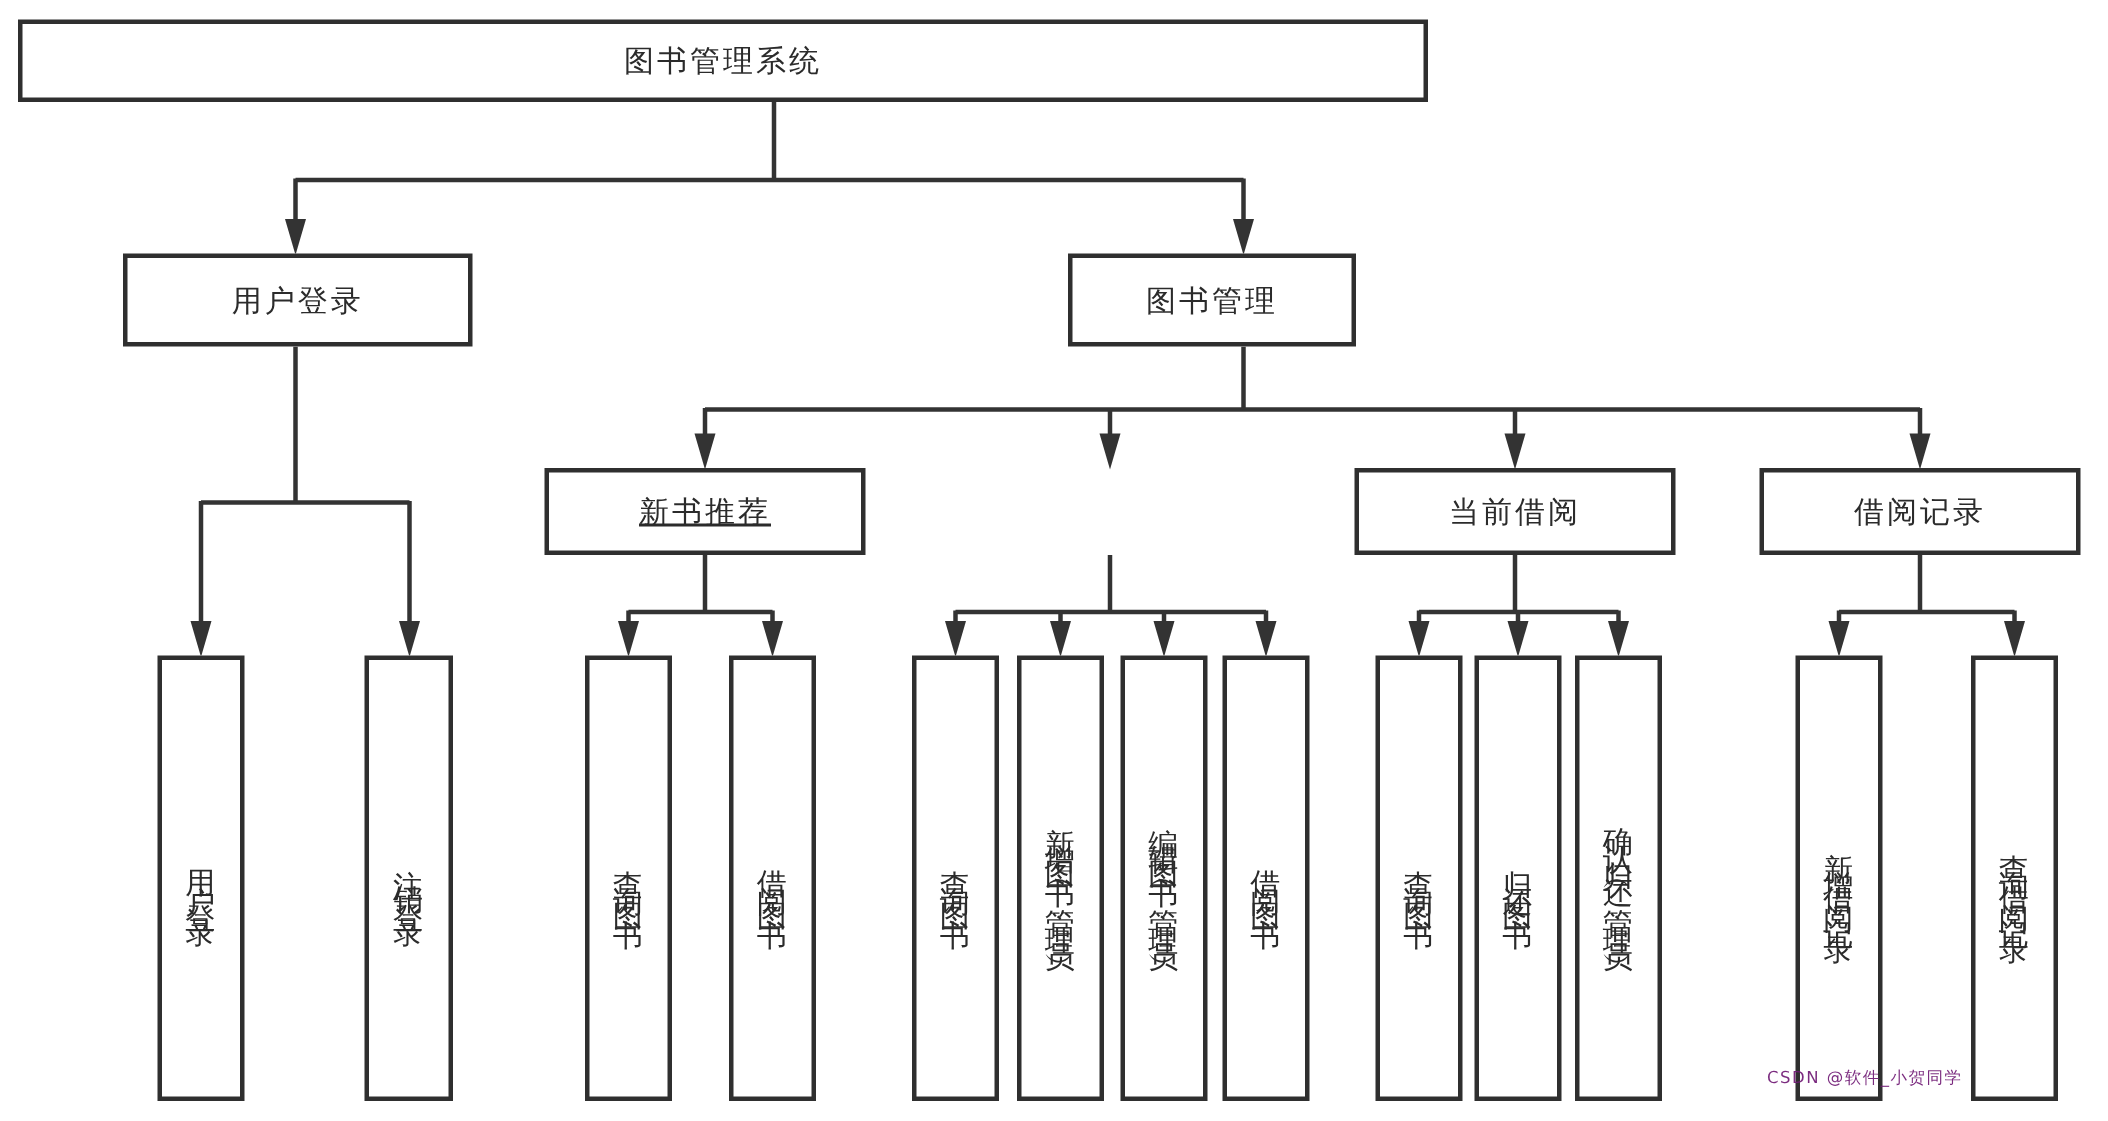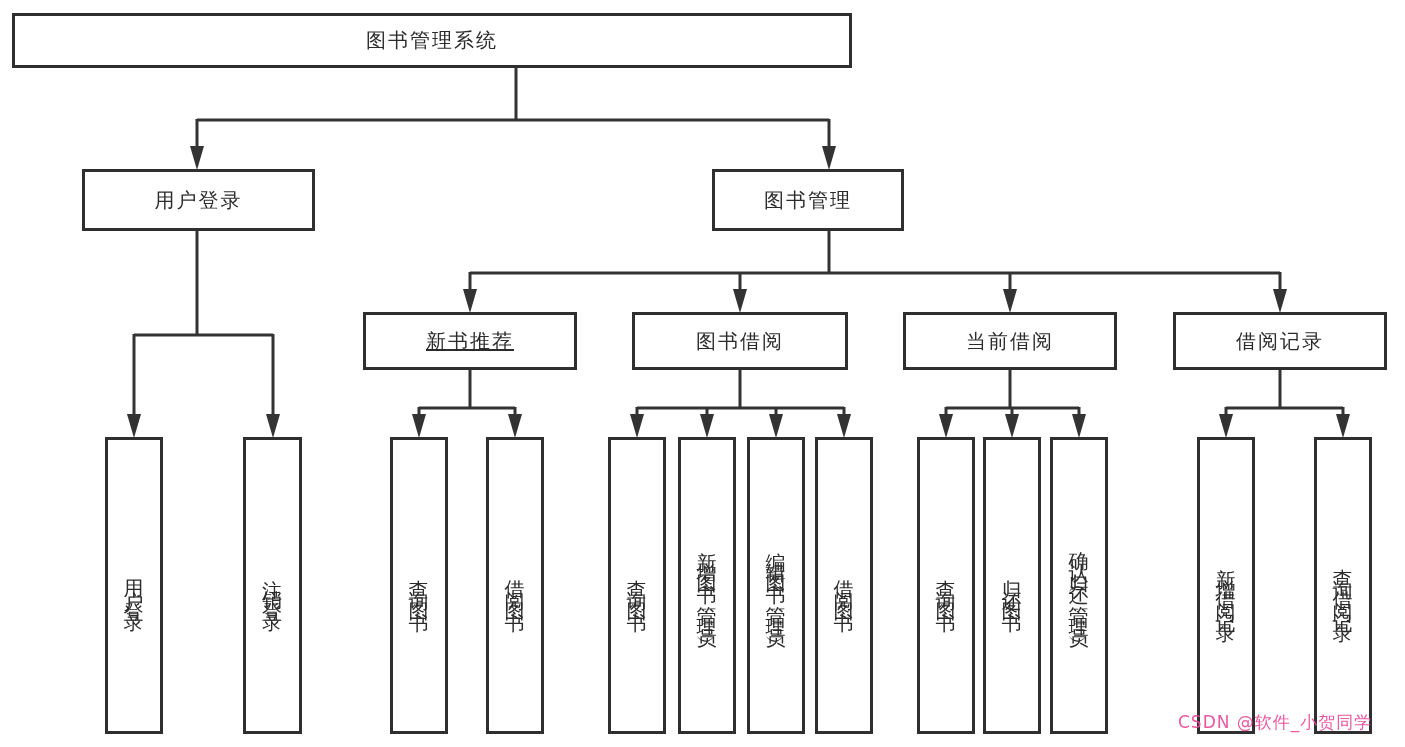--- a/index.html
+++ b/index.html
@@ -26,21 +26,21 @@
     font-size:20px;
     letter-spacing:11px;
     line-height:1;
     white-space:nowrap;
   }
   .connectors{position:absolute;left:0;top:0;width:1405px;height:747px;pointer-events:none;}
   .connectors path{stroke:var(--line);stroke-width:3;fill:none;}
   .connectors polygon{fill:var(--line);stroke:none;}
   .watermark{
     position:absolute;left:1178px;top:711px;
-    font-size:17px;letter-spacing:1px;color:#ec4899;opacity:.92;
+    font-size:11px;letter-spacing:1px;color:#701a75;opacity:.92;
     white-space:nowrap;z-index:5;
   }
 </style>
 </head>
 <body>
 
 <div class="canvas">
 
   <svg class="connectors" width="1405" height="747" viewBox="0 0 1405 747" xmlns="http://www.w3.org/2000/svg">
 
@@ -97,36 +97,33 @@
       <polygon points="1079,438 1072,414 1086,414"></polygon>
 
     <path d="M1280 370 V408"></path>
     <path d="M1226 408 H1343"></path>
     <path d="M1226 407 V416"></path>
       <polygon points="1226,438 1219,414 1233,414"></polygon>
     <path d="M1343 407 V416"></path>
       <polygon points="1343,438 1336,414 1350,414"></polygon>
   </svg>
 
-  <div class="node" style="left:12px;top:13px;width:840px;height:55px;">
+  <div class="node" style="left:12px;top:13px;width:940px;height:55px;">
     <span class="hlabel">图书管理系统</span>
   </div>
 
   <div class="node" style="left:82px;top:169px;width:233px;height:62px;">
     <span class="hlabel">用户登录</span>
   </div>
   <div class="node" style="left:712px;top:169px;width:192px;height:62px;">
     <span class="hlabel">图书管理</span>
   </div>
 
   <div class="node" style="left:363px;top:312px;width:214px;height:58px;text-decoration:underline;">
     <span class="hlabel">新书推荐</span>
-  </div>
-  <div class="node" style="left:632px;top:312px;width:216px;height:58px;">
-    <span class="hlabel">图书借阅</span>
   </div>
   <div class="node" style="left:903px;top:312px;width:214px;height:58px;">
     <span class="hlabel">当前借阅</span>
   </div>
   <div class="node" style="left:1173px;top:312px;width:214px;height:58px;">
     <span class="hlabel">借阅记录</span>
   </div>
 
   <div class="node leaf" style="left:105px;">
     <span class="vlabel">用户登录</span>

